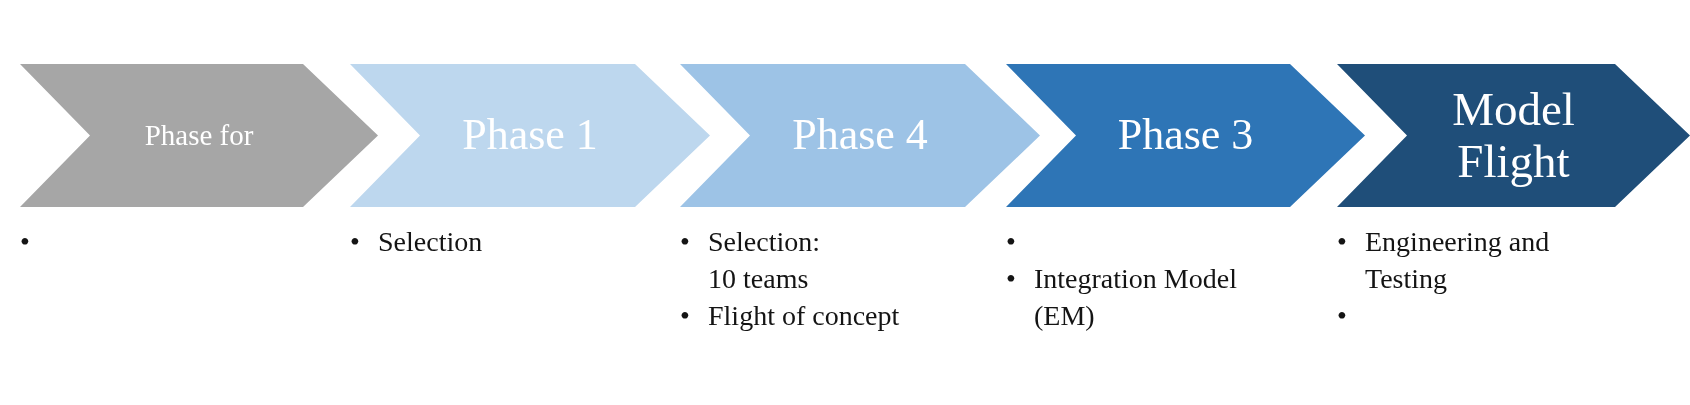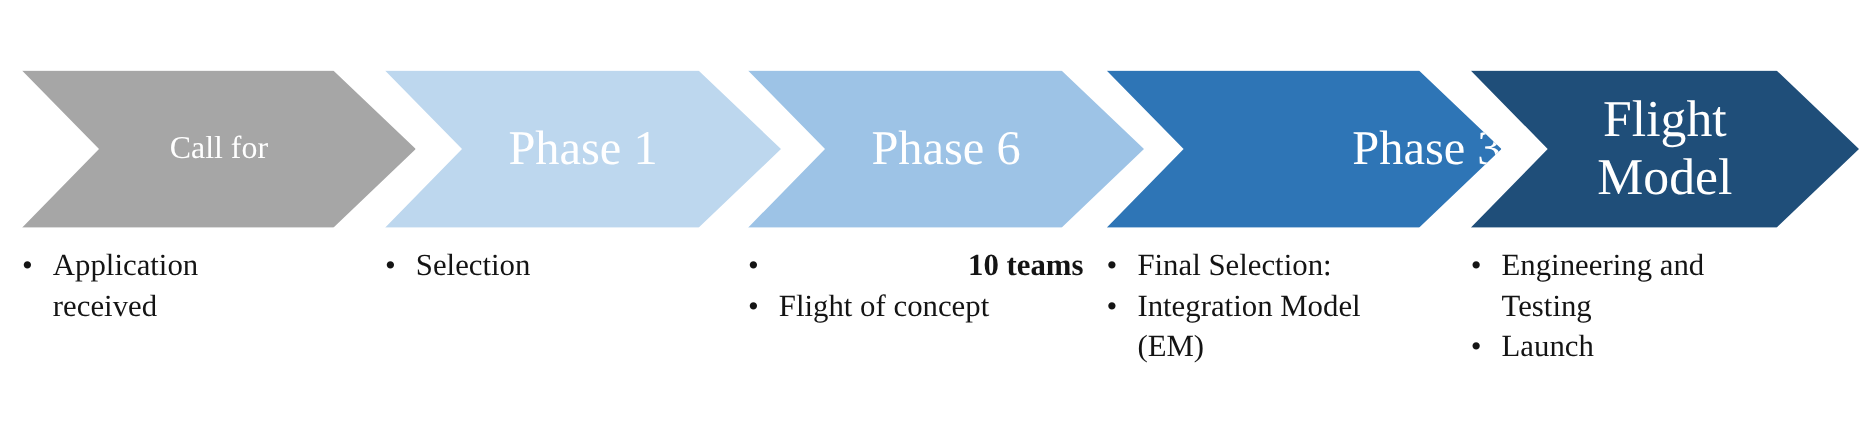--- a/index.html
+++ b/index.html
@@ -28,21 +28,21 @@
     text-align: center;
     clip-path: polygon(0% 0%, calc(100% - 75px) 0%, 100% 50%, calc(100% - 75px) 100%, 0% 100%, 70px 50%);
   }
   .chevron .label { line-height: 1.1; }
   .chevron .label .line { display: block; }
   .chevron .label .line:empty { display: none; }
 
   .c1 { left: 20px;   width: 358px; font-size: 29px; }
   .c2 { left: 350px;  width: 360px; font-size: 44px; }
   .c3 { left: 680px;  width: 360px; font-size: 44px; }
-  .c4 { left: 1006px; width: 359px; font-size: 44px; justify-content: flex-end; }
+  .c4 { left: 1006px; width: 359px; font-size: 44px; }
   .c5 { left: 1337px; width: 353px; font-size: 47px; }
 
   
   .col {
     position: absolute;
     top: 224px;
     font-size: 28px;
     line-height: 1.32;
     color: #141414;
   }
@@ -50,104 +50,101 @@
   .col2 { left: 350px;  width: 290px; }
   .col3 { left: 680px;  width: 305px; }
   .col4 { left: 1006px; width: 292px; }
   .col5 { left: 1337px; width: 232px; }
 
   .item { display: flex; align-items: flex-start; }
   .item .dot { flex: 0 0 28px; }
   .item .txt { flex: 1 1 auto; }
   .item .txt .bold {
     display: block;
-    font-weight: bold;
-    text-align: right;
+    font-weight: normal;
   }
   .item .txt .bold:empty { display: none; }
 </style>
 </head>
 <body>
 
 <div class="canvas">
 
   <div class="chevron c1" style="background-color: rgb(166, 166, 166);">
     <div class="label">
-      <span class="line">Call for</span>
+      <span class="line">Phase for</span>
     </div>
   </div>
 
   <div class="chevron c2" style="background-color: rgb(189, 215, 238); text-align: center;">
     <div class="label">
       <span class="line">Phase 1</span>
 
     </div>
   </div>
 
   <div class="chevron c3" style="background-color: rgb(157, 195, 230);">
     <div class="label">
-      <span class="line">Phase 6</span>
+      <span class="line">Phase 4</span>
 
     </div>
   </div>
 
   <div class="chevron c4" style="background-color: rgb(46, 117, 182);">
     <div class="label">
       <span class="line">Phase 3</span>
 
     </div>
   </div>
 
   <div class="chevron c5" style="background-color: rgb(31, 78, 121);">
     <div class="label">
+      <span class="line">Model</span>
       <span class="line">Flight</span>
-      <span class="line">Model</span>
     </div>
   </div>
 
   <div class="col col1">
     <div class="item">
       <span class="dot">•</span>
-      <span class="txt"><span>Application received</span></span>
     </div>
   </div>
 
   <div class="col col2">
     <div class="item">
       <span class="dot">•</span>
       <span class="txt"><span>Selection</span></span>
     </div>
   </div>
 
   <div class="col col3">
     <div class="item">
       <span class="dot">•</span>
-      <span class="txt"><span class="bold">10 teams</span></span>
+      <span class="txt"><span>Selection:</span><span class="bold">10 teams</span></span>
     </div>
     <div class="item">
       <span class="dot">•</span>
       <span class="txt"><span>Flight of concept</span></span>
     </div>
   </div>
 
   <div class="col col4">
     <div class="item">
       <span class="dot">•</span>
-      <span class="txt"><span>Final Selection:</span></span>
+      <span class="txt"></span>
     </div>
     <div class="item">
       <span class="dot">•</span>
       <span class="txt"><span>Integration Model (EM)</span></span>
     </div>
   </div>
 
   <div class="col col5">
     <div class="item">
       <span class="dot">•</span>
       <span class="txt"><span>Engineering and Testing</span></span>
     </div>
     <div class="item">
       <span class="dot">•</span>
-      <span class="txt"><span>Launch</span></span>
     </div>
   </div>
 
 </div>
 
 </body></html>

